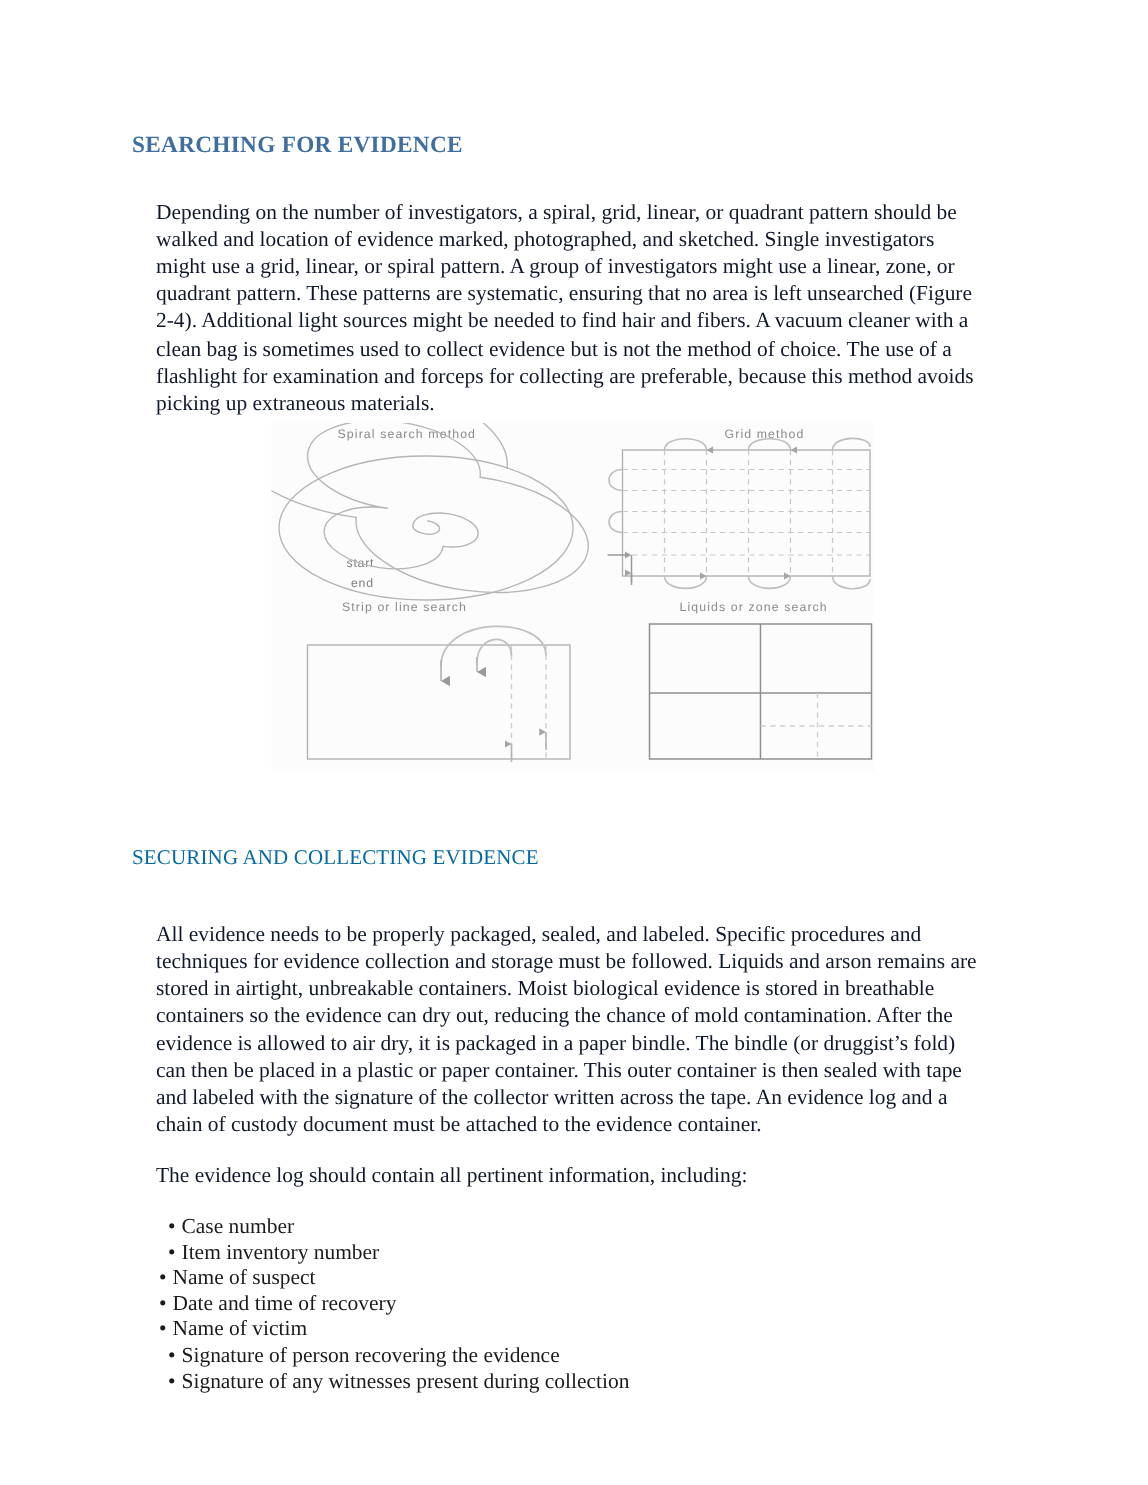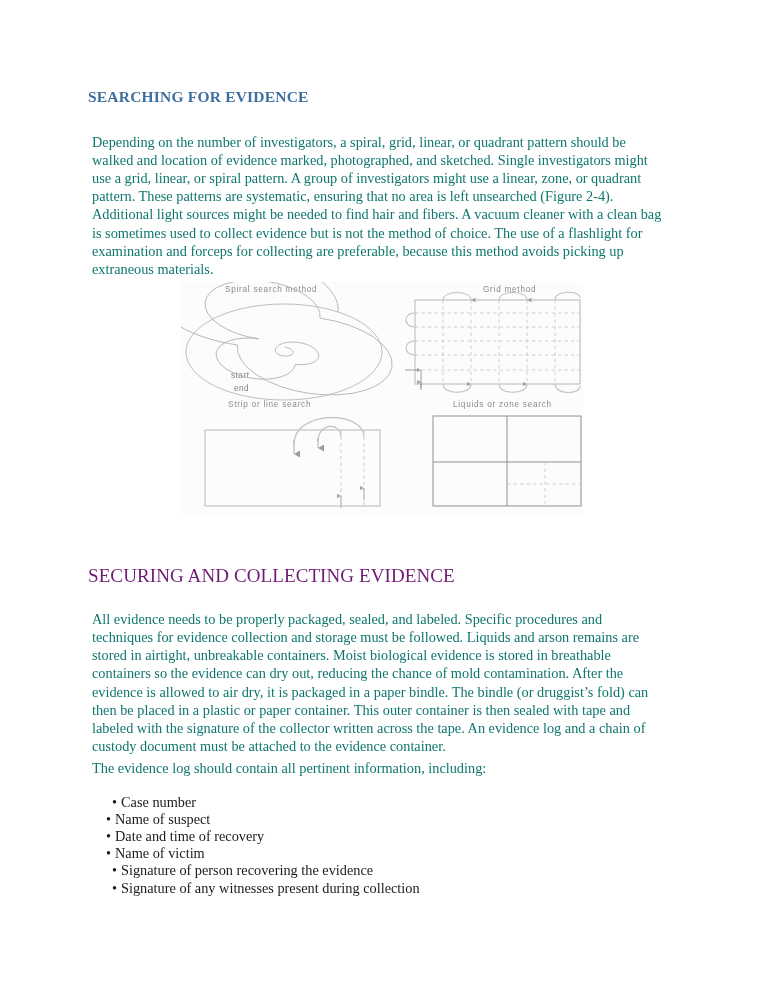--- a/index.html
+++ b/index.html
@@ -31,34 +31,34 @@
 
   h1.heading-primary {
     font-size: 15.5px;
     font-weight: bold;
     color: #3f6fa0;
     letter-spacing: 0.2px;
     margin: 0 0 26px 0;
     line-height: 1.2;
   }
   h2.heading-secondary {
-    font-size: 19px;
+    font-size: 14px;
     font-weight: normal;
-    color: #701a75;
+    color: #0369a1;
     letter-spacing: 0.1px;
-    margin: 0 0 22px 0;
+    margin: 0 0 32px 0;
     line-height: 1.2;
   }
 
   p.body-text {
     font-size: 14.3px;
     line-height: 18.2px;
-    margin: 4px;
+    margin: 16px;
     text-align: left;
-    color: #0f766e;
+    color: #0f172a;
   }
 
   .bullet-list {
     list-style: none;
     margin: 16px;
     padding: 0;
     font-size: 14.3px;
     line-height: 17.2px;
   }
   .bullet-list li {
@@ -224,20 +224,21 @@
 
   <div class="content" style="top:565px;">
     <h2 class="heading-secondary">SECURING AND COLLECTING EVIDENCE</h2>
 
     <p class="body-text"> All evidence needs to be properly packaged, sealed, and labeled. Specific procedures and techniques for evidence collection and storage must be followed. Liquids and arson remains are stored in airtight, unbreakable containers. Moist biological evidence is stored in breathable containers so the evidence can dry out, reducing the chance of mold contamination. After the evidence is allowed to air dry, it is packaged in a paper bindle. The bindle (or druggist’s fold) can then be placed in a plastic or paper container. This outer container is then sealed with tape and labeled with the signature of the collector written across the tape. An evidence log and a chain of custody document must be attached to the evidence container.</p>
 
     <p class="body-text" style="margin-top:0;">The evidence log should contain all pertinent information, including:</p>
 
     <ul class="bullet-list">
       <li class="indent-a"><span class="bullet-dot">•</span><span>Case number</span></li>
+      <li class="indent-a"><span class="bullet-dot">•</span><span>Item inventory number</span></li>
       <li class="indent-b"><span class="bullet-dot">•</span><span>Name of suspect</span></li>
       <li class="indent-b"><span class="bullet-dot">•</span><span>Date and time of recovery</span></li>
       <li class="indent-b"><span class="bullet-dot">•</span><span>Name of victim</span></li>
       <li class="indent-a"><span class="bullet-dot">•</span><span>Signature of person recovering the evidence</span></li>
       <li class="indent-a"><span class="bullet-dot">•</span><span>Signature of any witnesses present during collection</span></li>
     </ul>
   </div>
 </div>
 
 </body></html>

